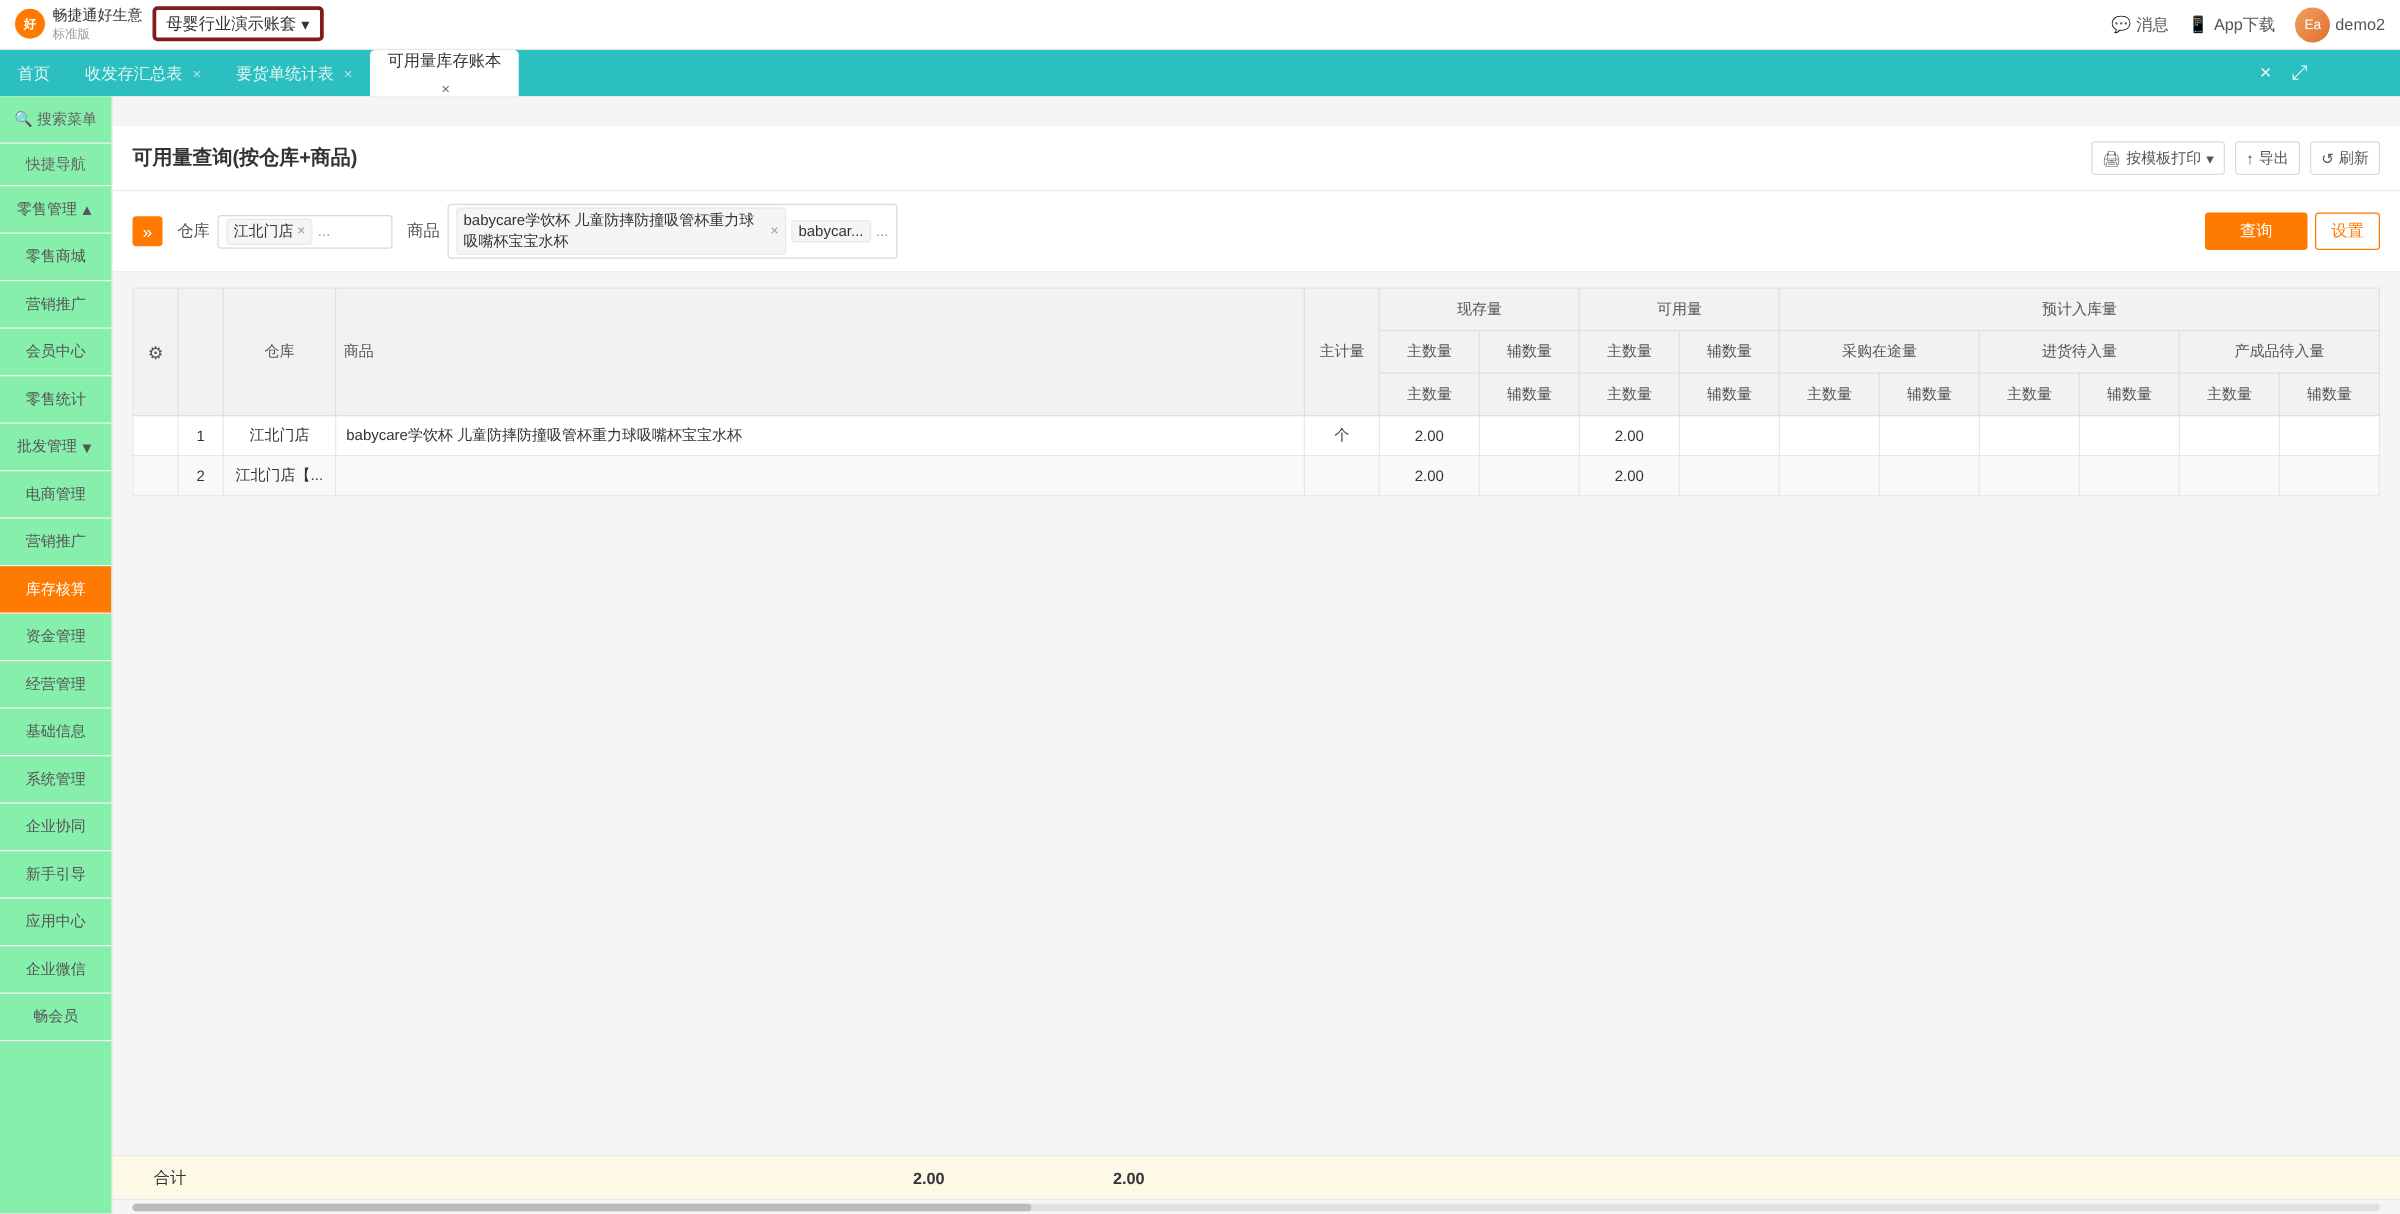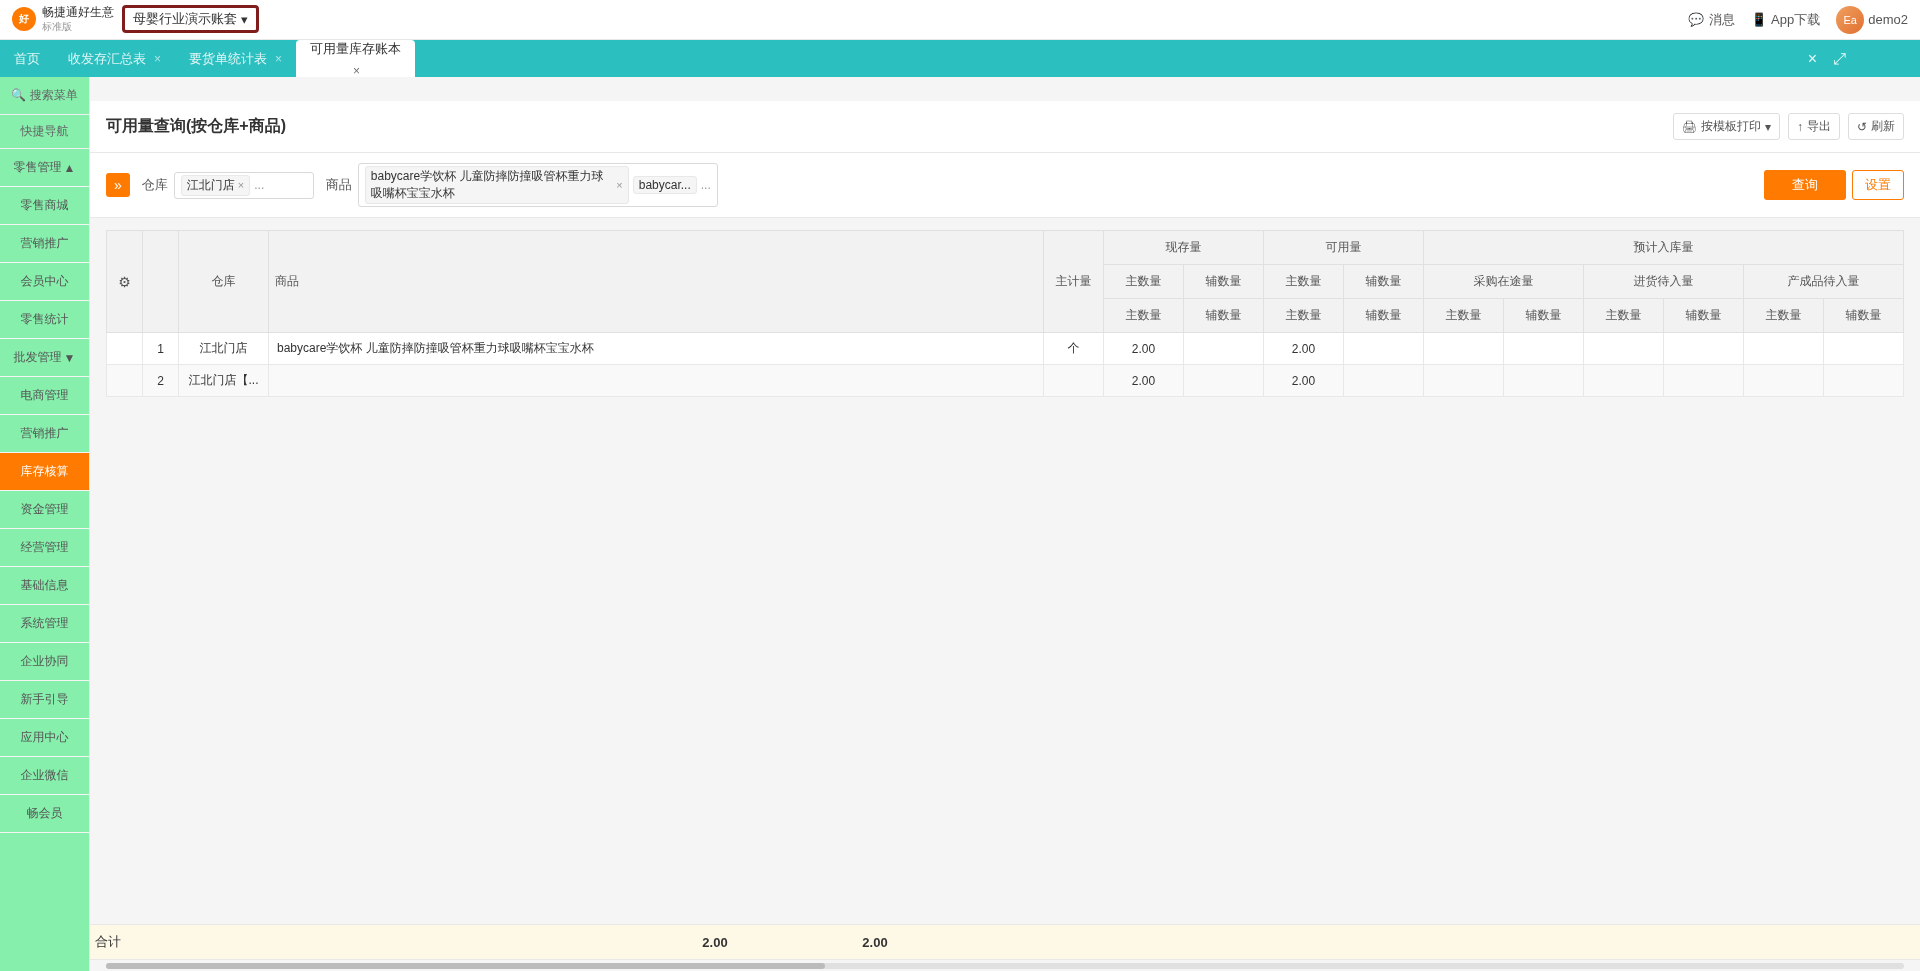--- a/index.html
+++ b/index.html
@@ -298,21 +298,21 @@
     .col-product { min-width: 200px; text-align: left !important; }
     .col-unit { width: 60px; }
     .col-num { width: 80px; }
 
     .th-group { text-align: center; }
 
     
     .summary-bar {
       background: #fef9e7;
       border-top: 1px solid #e8e8e8;
-      padding: 8px 5px;
+      padding: 8px 33px;
       display: flex;
       align-items: center;
       font-size: 13px;
       color: #333;
       flex-shrink: 0;
     }
     .summary-label {
       width: 150px; font-weight: 500;
     }
 

